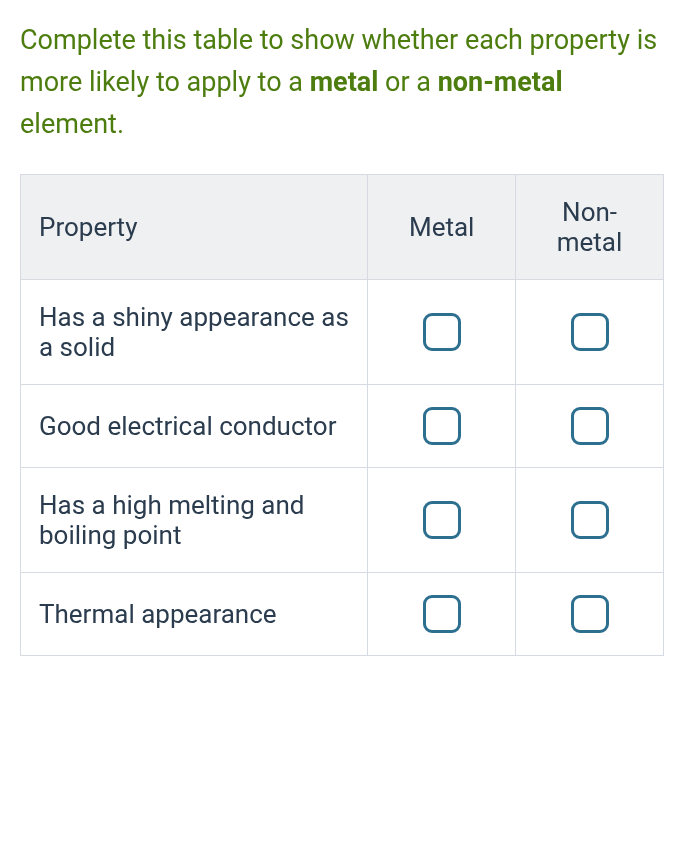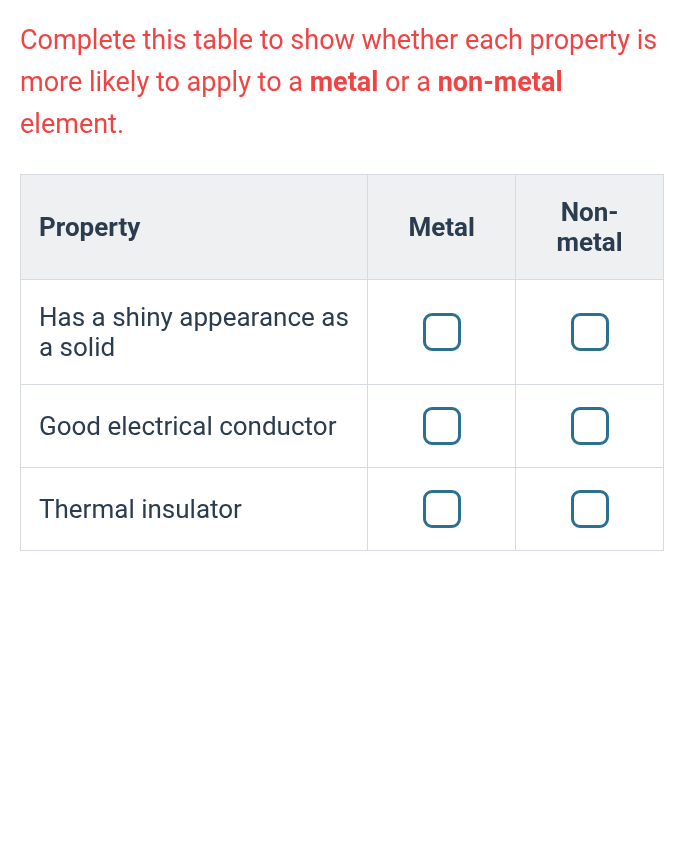--- a/index.html
+++ b/index.html
@@ -8,38 +8,38 @@
     padding: 20px;
     font-family: -apple-system, BlinkMacSystemFont, "Segoe UI", Roboto, Helvetica, Arial, sans-serif;
     color: #2b3c4e;
     background: #ffffff;
     width: 684px;
   }
   .prompt {
     font-size: 27px;
     line-height: 1.55;
     margin-bottom: 28px;
-    color: #ef4444;
+    color: #4d7c0f;
   }
   .prompt b { font-weight: 700; }
   table {
     border-collapse: collapse;
     width: 100%;
     table-layout: fixed;
   }
   th, td {
     border: 1px solid #d6dbe1;
     padding: 22px 18px;
     font-size: 26px;
     color: #2b3c4e;
     vertical-align: middle;
   }
   th {
     background: #eef0f2;
-    font-weight: 700;
+    font-weight: 400;
     text-align: left;
   }
   th.center, td.center {
     text-align: center;
   }
   col.prop { width: 54%; }
   col.opt  { width: 23%; }
   .checkbox {
     display: inline-block;
     width: 38px;
@@ -76,18 +76,23 @@
       <td>Has a shiny appearance as a solid</td>
       <td class="center"><span class="checkbox"></span></td>
       <td class="center"><span class="checkbox"></span></td>
     </tr>
     <tr>
       <td>Good electrical conductor</td>
       <td class="center"><span class="checkbox"></span></td>
       <td class="center"><span class="checkbox"></span></td>
     </tr>
     <tr>
-      <td>Thermal insulator</td>
+      <td>Has a high melting and boiling point</td>
+      <td class="center"><span class="checkbox"></span></td>
+      <td class="center"><span class="checkbox"></span></td>
+    </tr>
+    <tr>
+      <td>Thermal appearance</td>
       <td class="center"><span class="checkbox"></span></td>
       <td class="center"><span class="checkbox"></span></td>
     </tr>
   </tbody>
 </table>
 
 </body></html>

